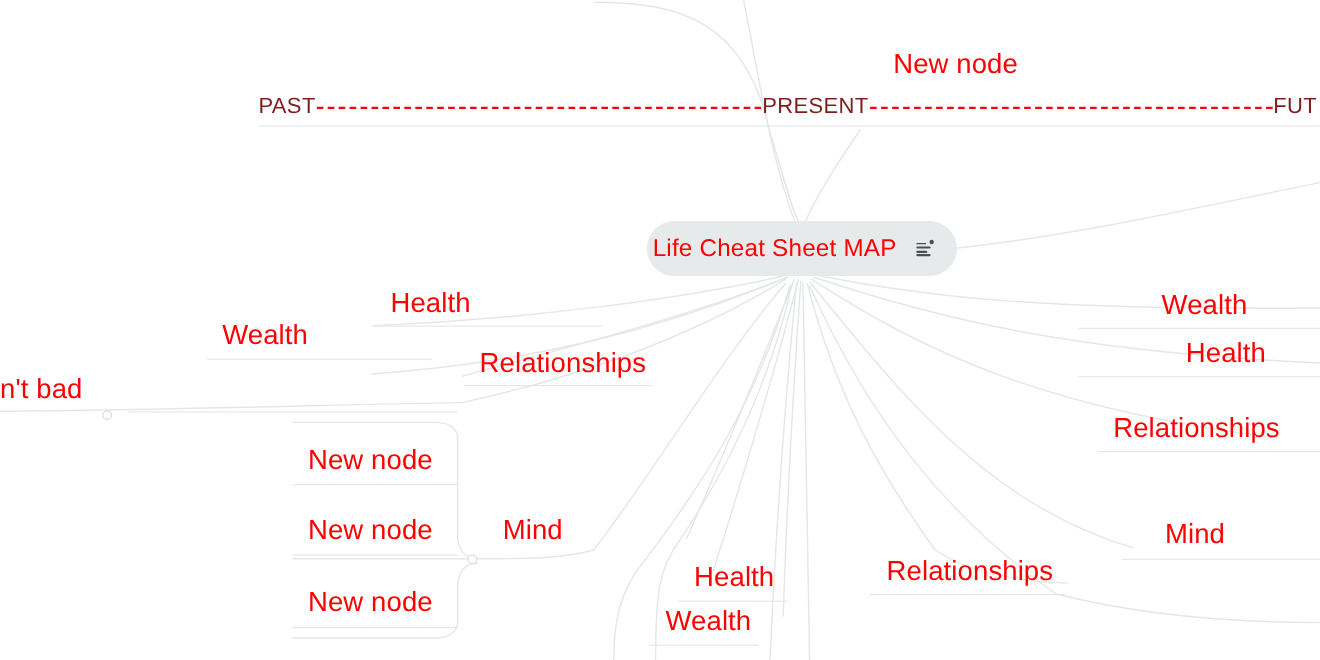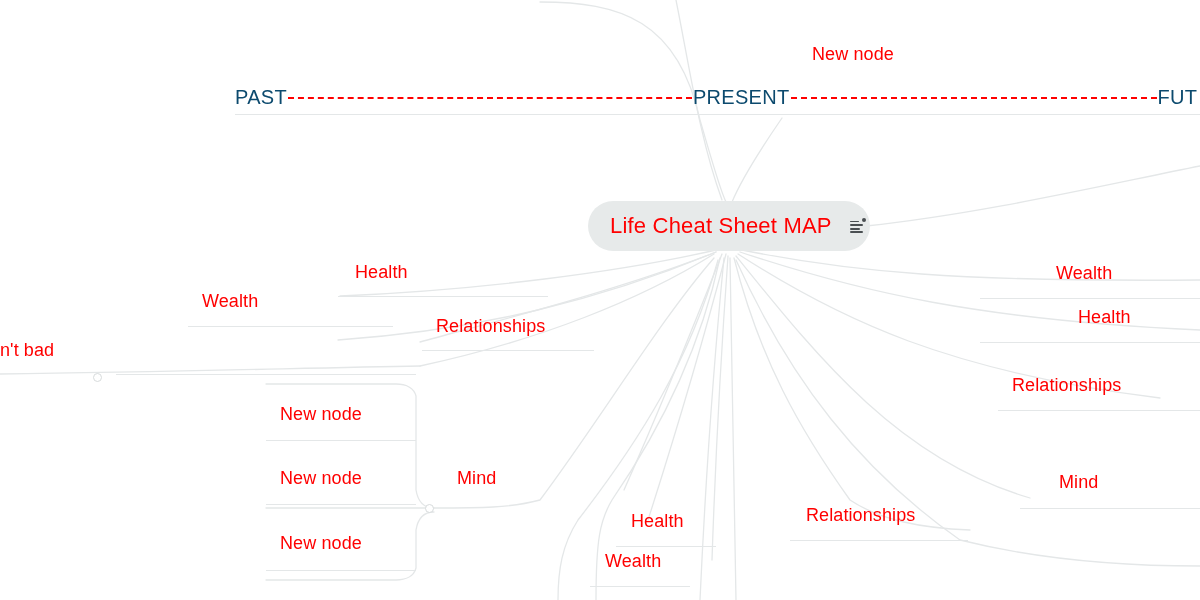--- a/index.html
+++ b/index.html
@@ -27,38 +27,38 @@
     top: 0;
     left: 0;
     width: 1200px;
     height: 600px;
     pointer-events: none;
   }
   .node-label {
     position: absolute;
     color: #ff0000;
     font-family: "Liberation Sans", sans-serif;
-    font-size: 18px;
+    font-size: 25px;
     line-height: 1.15;
     white-space: nowrap;
     letter-spacing: 0.1px;
     cursor: default;
   }
   
   #root-node {
     position: absolute;
     left: 588px;
     top: 201px;
     width: 282px;
     height: 50px;
     background: #e7eaea;
     border-radius: 25px;
     display: flex;
     align-items: center;
-    justify-content: flex-start;
+    justify-content: flex-end;
     gap: 18px;
     box-sizing: border-box;
     padding: 0 22px;
   }
   #root-node .root-text {
     color: #ff0000;
     font-size: 22px;
     font-family: "Liberation Sans", sans-serif;
     white-space: nowrap;
     letter-spacing: 0.2px;
@@ -97,21 +97,21 @@
     left: 235px;
     top: 82px;
     width: 990px;
     height: 30px;
     display: flex;
     align-items: center;
     white-space: nowrap;
     overflow: visible;
   }
   #timeline-row .tl-text {
-    color: #0c4a6e;
+    color: #7f1d1d;
     font-size: 20px;
     font-family: "Liberation Sans", sans-serif;
     letter-spacing: 0.3px;
   }
   #timeline-row .tl-dash {
     flex: 0 0 auto;
     height: 0;
     border-top: 2px dashed #ff0000;
     margin: 0 1px;
     position: relative;

